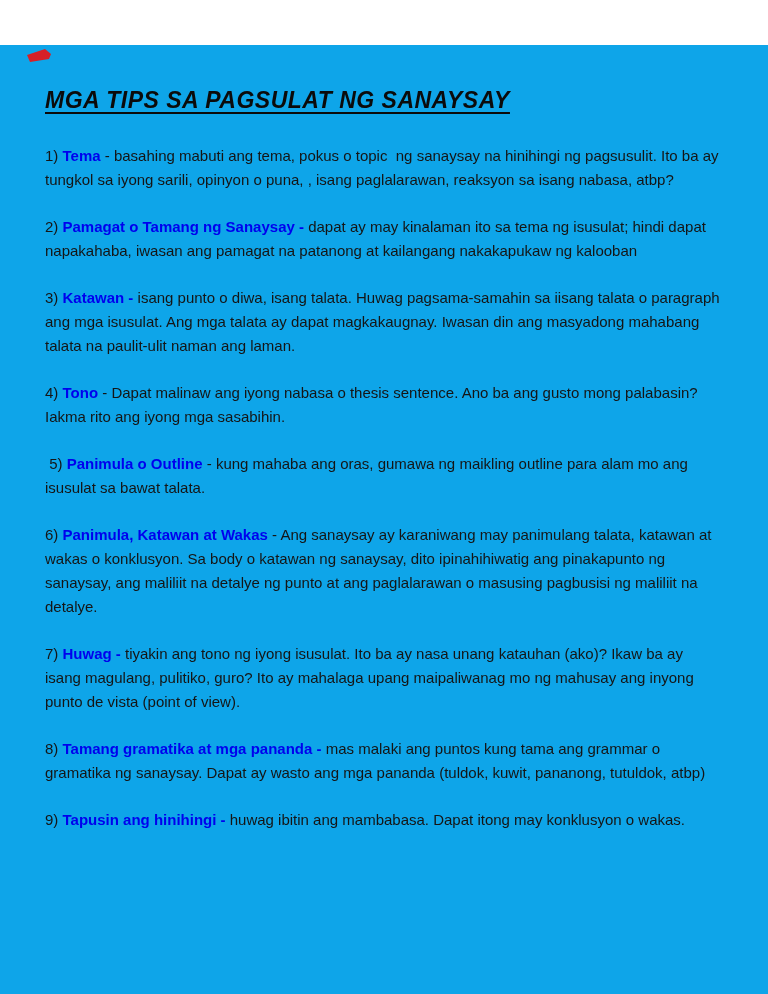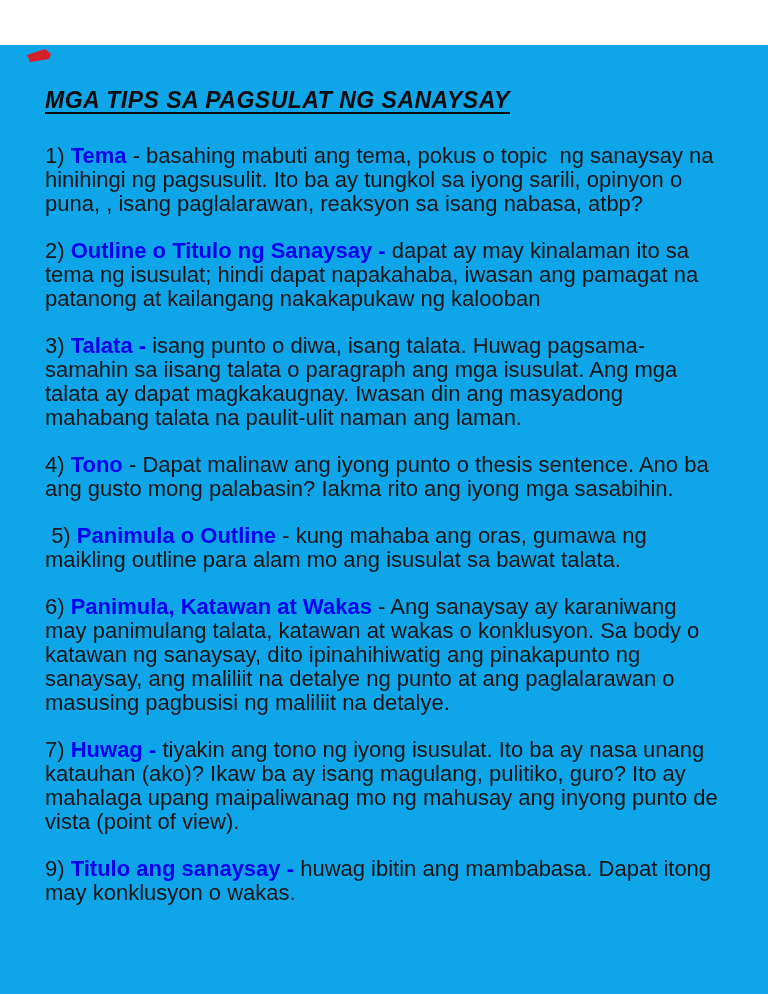--- a/index.html
+++ b/index.html
@@ -36,21 +36,21 @@
     font-style: italic;
     letter-spacing: 0.5px;
     color: #0b0b0b;
     text-decoration: underline;
     text-decoration-thickness: 2px;
     text-underline-offset: 4px;
     white-space: nowrap;
   }
   .tips-list p.tip {
     margin: 0 0 23px 0;
-    font-size: 22px;
+    font-size: 15px;
     line-height: 24px;
     white-space: pre-wrap;
     color: var(--text-color, #151515);
   }
   .tip .term {
     color: var(--term-blue, #0000ee);
     font-weight: bold;
   }
   .tip .dash { color: var(--text-color, #151515); font-weight: normal; }
   .tip .dash.bold-dash {
@@ -67,30 +67,31 @@
     <polygon class="mark-shape" points="1,7 19,1 25,6 23,11 4,14" fill="#d62027"></polygon>
   </svg>
 
   <div class="content">
 
     <h1 class="doc-title">MGA TIPS SA PAGSULAT NG SANAYSAY</h1>
 
     <div class="tips-list">
   <p class="tip"><span class="num">1) </span><span class="term">Tema</span><span class="dash"> - </span><span class="body-text">basahing mabuti ang tema, pokus o topic  ng sanaysay na hinihingi ng pagsusulit. Ito ba ay tungkol sa iyong sarili, opinyon o puna, , isang paglalarawan, reaksyon sa isang nabasa, atbp?</span></p>
 
-  <p class="tip"><span class="num">2) </span><span class="term">Outline o Titulo ng Sanaysay</span><span class="dash bold-dash"> - </span><span class="body-text">dapat ay may kinalaman ito sa tema ng isusulat; hindi dapat napakahaba, iwasan ang pamagat na patanong at kailangang nakakapukaw ng kalooban</span></p>
+  <p class="tip"><span class="num">2) </span><span class="term">Pamagat o Tamang ng Sanaysay</span><span class="dash bold-dash"> - </span><span class="body-text">dapat ay may kinalaman ito sa tema ng isusulat; hindi dapat napakahaba, iwasan ang pamagat na patanong at kailangang nakakapukaw ng kalooban</span></p>
 
-  <p class="tip"><span class="num">3) </span><span class="term">Talata</span><span class="dash bold-dash"> - </span><span class="body-text">isang punto o diwa, isang talata. Huwag pagsama-samahin sa iisang talata o paragraph ang mga isusulat. Ang mga talata ay dapat magkakaugnay. Iwasan din ang masyadong mahabang talata na paulit-ulit naman ang laman.</span></p>
+  <p class="tip"><span class="num">3) </span><span class="term">Katawan</span><span class="dash bold-dash"> - </span><span class="body-text">isang punto o diwa, isang talata. Huwag pagsama-samahin sa iisang talata o paragraph ang mga isusulat. Ang mga talata ay dapat magkakaugnay. Iwasan din ang masyadong mahabang talata na paulit-ulit naman ang laman.</span></p>
 
-  <p class="tip"><span class="num">4) </span><span class="term">Tono</span><span class="dash"> - </span><span class="body-text">Dapat malinaw ang iyong punto o thesis sentence. Ano ba ang gusto mong palabasin? Iakma rito ang iyong mga sasabihin.</span></p>
+  <p class="tip"><span class="num">4) </span><span class="term">Tono</span><span class="dash"> - </span><span class="body-text">Dapat malinaw ang iyong nabasa o thesis sentence. Ano ba ang gusto mong palabasin? Iakma rito ang iyong mga sasabihin.</span></p>
 
   <p class="tip"><span class="num"> 5) </span><span class="term">Panimula o Outline</span><span class="dash"> - </span><span class="body-text">kung mahaba ang oras, gumawa ng maikling outline para alam mo ang isusulat sa bawat talata.</span></p>
 
   <p class="tip"><span class="num">6) </span><span class="term">Panimula, Katawan at Wakas</span><span class="dash"> - </span><span class="body-text">Ang sanaysay ay karaniwang may panimulang talata, katawan at wakas o konklusyon. Sa body o katawan ng sanaysay, dito ipinahihiwatig ang pinakapunto ng sanaysay, ang maliliit na detalye ng punto at ang paglalarawan o masusing pagbusisi ng maliliit na detalye.</span></p>
 
   <p class="tip"><span class="num">7) </span><span class="term">Huwag</span><span class="dash bold-dash"> - </span><span class="body-text">tiyakin ang tono ng iyong isusulat. Ito ba ay nasa unang katauhan (ako)? Ikaw ba ay isang magulang, pulitiko, guro? Ito ay mahalaga upang maipaliwanag mo ng mahusay ang inyong punto de vista (point of view).</span></p>
 
+  <p class="tip"><span class="num">8) </span><span class="term">Tamang gramatika at mga pananda</span><span class="dash bold-dash"> - </span><span class="body-text">mas malaki ang puntos kung tama ang grammar o gramatika ng sanaysay. Dapat ay wasto ang mga pananda (tuldok, kuwit, pananong, tutuldok, atbp)</span></p>
 
-  <p class="tip"><span class="num">9) </span><span class="term">Titulo ang sanaysay</span><span class="dash bold-dash"> - </span><span class="body-text">huwag ibitin ang mambabasa. Dapat itong may konklusyon o wakas.</span></p>
+  <p class="tip"><span class="num">9) </span><span class="term">Tapusin ang hinihingi</span><span class="dash bold-dash"> - </span><span class="body-text">huwag ibitin ang mambabasa. Dapat itong may konklusyon o wakas.</span></p>
 </div>
 
   </div>
 </div>
 
 </body></html>

